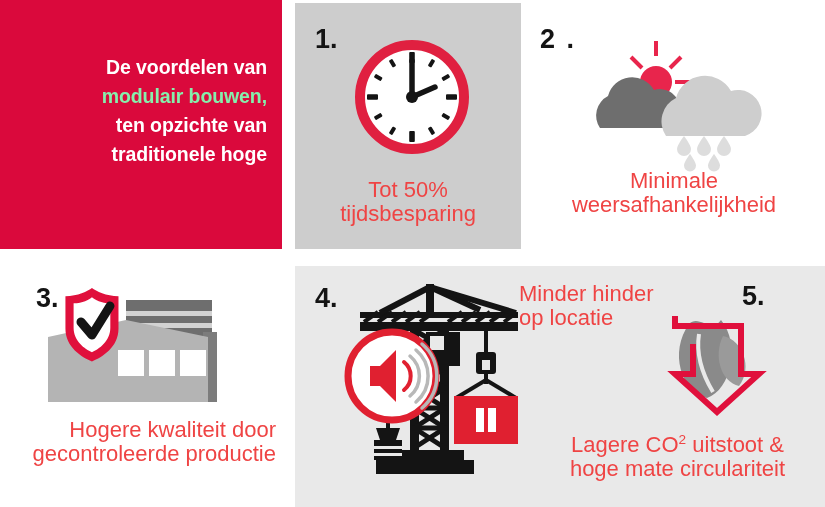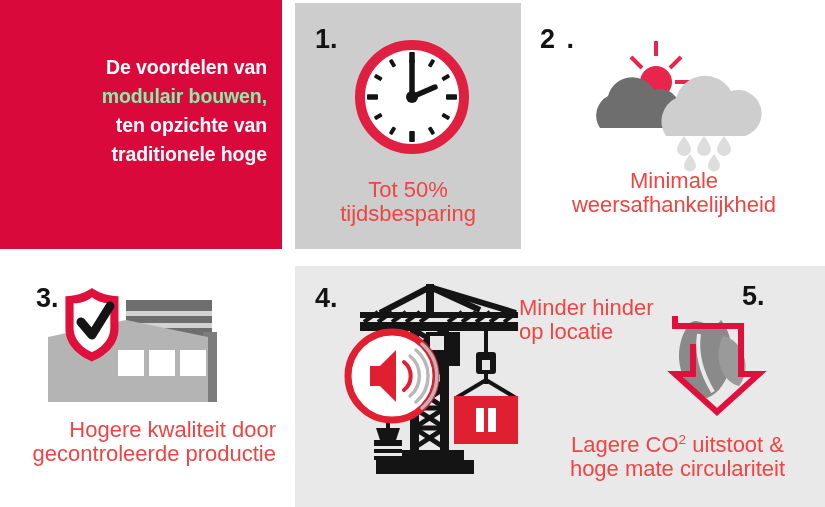--- a/index.html
+++ b/index.html
@@ -83,21 +83,21 @@
   .caption {
     position: absolute;
     color: #ef4444;
     font-size: 22px;
     line-height: 24px;
     text-align: center;
   }
   #cap-1 { left: 300px; top: 178px; width: 216px; }
   #cap-2 { left: 546px; top: 169px; width: 256px; }
   #cap-3 { left: 8px;  top: 418px; width: 268px; text-align: right; }
-  #cap-4 { left: 519px; top: 296px; width: 170px; text-align: left; }
+  #cap-4 { left: 519px; top: 282px; width: 170px; text-align: left; }
   #cap-5 { left: 545px; top: 428px; width: 265px; }
   sup { font-size: 0.62em; vertical-align: super; }
 
   
   .icon-holder { position: absolute; }
   #icon-clock   { left: 355px; top: 40px;  width: 114px; height: 114px; }
   #icon-weather { left: 578px; top: 36px;  width: 190px; height: 130px; }
   #icon-factory { left: 48px;  top: 290px; width: 195px; height: 120px; }
   #icon-crane   { left: 348px; top: 280px; width: 190px; height: 200px; }
   #icon-eco     { left: 655px; top: 300px; width: 125px; height: 120px; }

